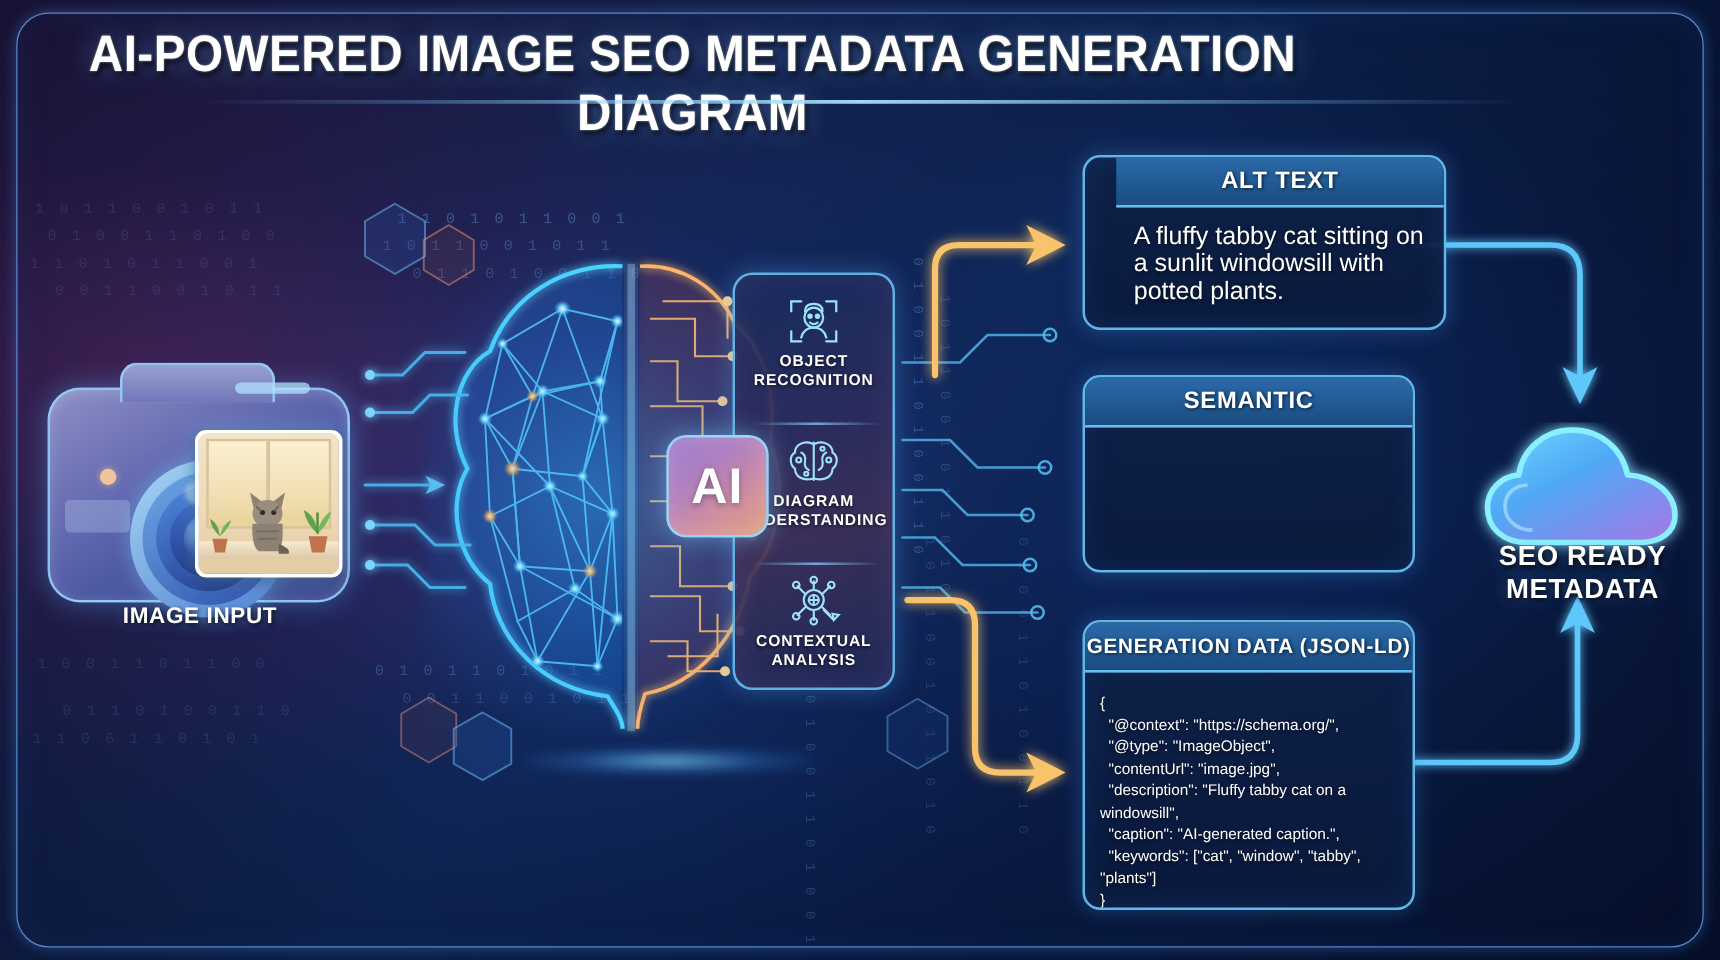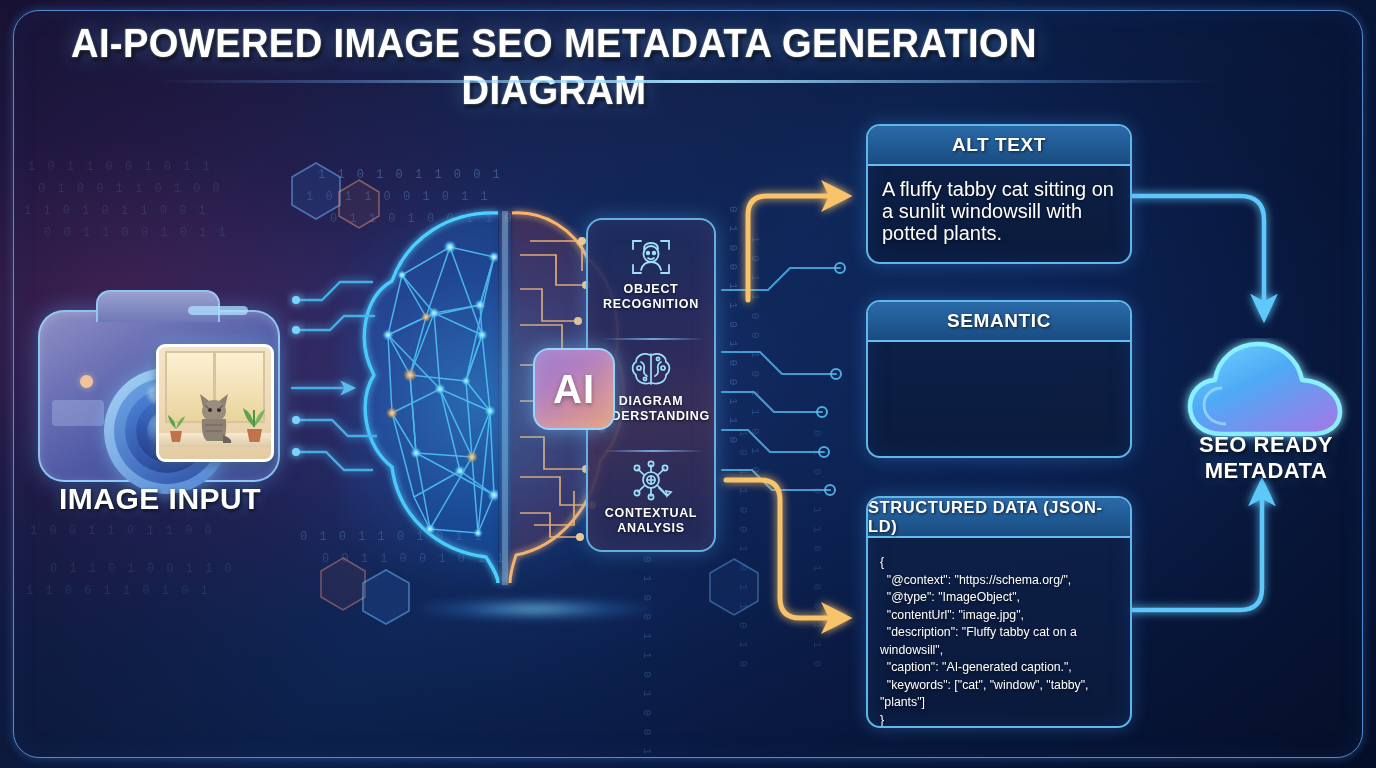--- a/index.html
+++ b/index.html
@@ -217,21 +217,21 @@
     font-family: "Liberation Sans Narrow", "Liberation Sans", sans-serif;
     font-weight: bold;
     color: #ffffff;
     text-align: center;
     letter-spacing: 0.5px;
     text-shadow: 1px 2px 4px rgba(0,0,0,0.8), 0 0 14px rgba(120,190,255,0.4);
     z-index: 20;
   }
   #image-input-label {
     left: 20px; top: 482px; width: 280px;
-    font-size: 30px;
+    font-size: 18px;
   }
 
   
   .brain-wrap {
     position: absolute;
     left: 330px; top: 185px;
     width: 350px; height: 430px;
     z-index: 10;
   }
   .brain-glow {
@@ -355,21 +355,21 @@
     text-shadow: 0 1px 3px rgba(0,0,0,0.6);
   }
   .card-body.code {
     font-size: 12.3px;
     line-height: 17.5px;
     padding: 16px 10px 10px 12px;
     white-space: pre-wrap;
     word-break: break-word;
   }
 
-  #card-alt-text   { left: 866px; top: 124px;  width: 262px; height: 136px; }
+  #card-alt-text   { left: 866px; top: 124px;  width: 262px; height: 136px; padding-left: 25px; }
   #card-captions   { left: 866px; top: 300px;  width: 262px; height: 154px; }
   #card-structured { left: 866px; top: 496px;  width: 262px; height: 228px; }
 
   
   .cloud-wrap {
     position: absolute;
     left: 1178px; top: 338px;
     width: 180px; height: 110px;
     z-index: 14;
   }
@@ -739,21 +739,21 @@
   </div>
 
   <div class="card" id="card-captions">
     <div class="card-header">
       <span class="card-title">SEMANTIC</span>
     </div>
   </div>
 
   <div class="card" id="card-structured">
     <div class="card-header">
-      <span class="card-title small">STRUCTURED DATA (JSON-LD)</span>
+      <span class="card-title small">GENERATION DATA (JSON-LD)</span>
     </div>
     <div class="card-body code">{
   "@context": "https://schema.org/",
   "@type": "ImageObject",
   "contentUrl": "image.jpg",
   "description": "Fluffy tabby cat on a windowsill",
   "caption": "AI-generated caption.",
   "keywords": ["cat", "window", "tabby", "plants"]
 }</div>
   </div>

